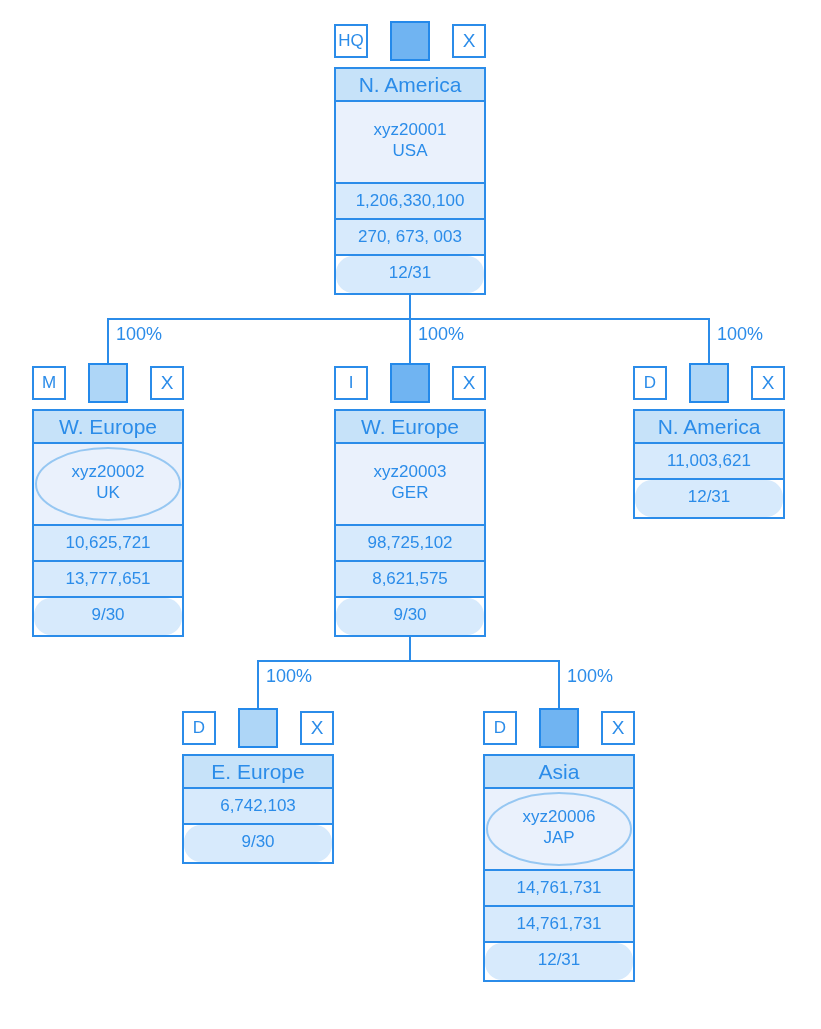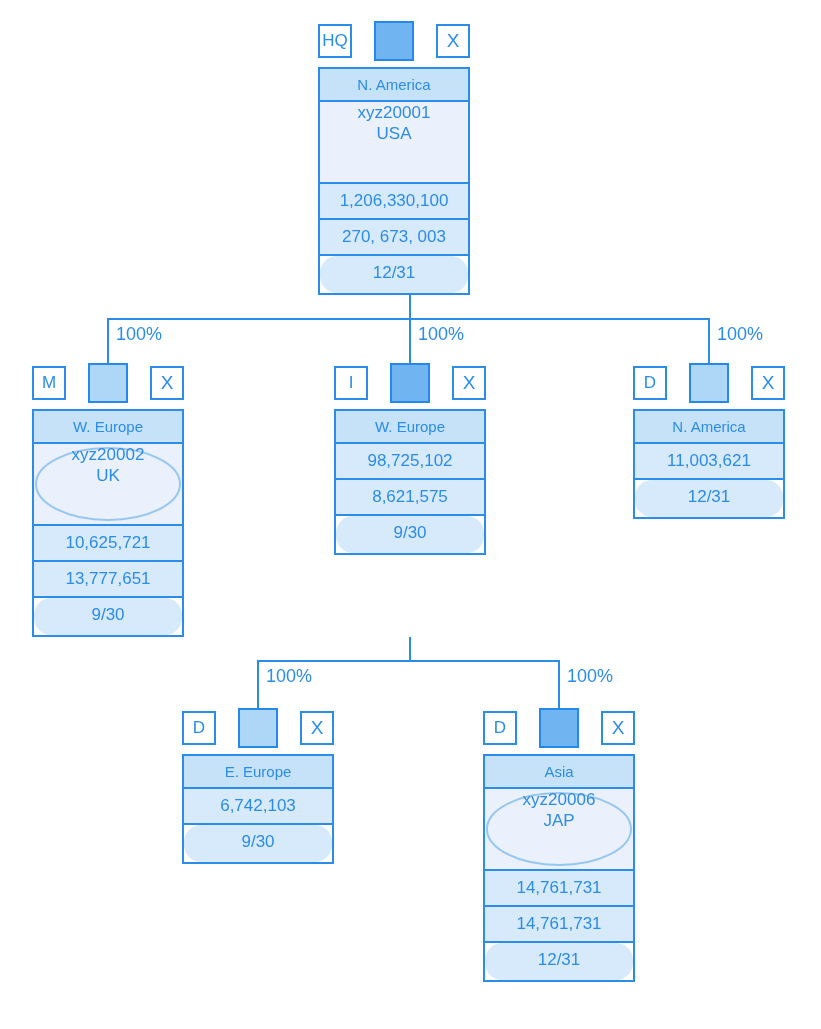--- a/index.html
+++ b/index.html
@@ -48,29 +48,29 @@
   }
   .square[data-variant="dark"]  { background: #70b4f2; }
   .square[data-variant="light"] { background: #aed6f7; }
   .box { width: 152px; border: 2px solid #2b8ce9; background: #ffffff; }
   .hdr {
     height: 33px;
     border-bottom: 2px solid #2b8ce9;
     background: #c6e2f9;
     text-align: center;
     line-height: 31px;
-    font-size: 15px;
+    font-size: 21px;
   }
   .nbody {
     position: relative;
     height: 82px;
     border-bottom: 2px solid #2b8ce9;
     background: #eaf1fc;
     text-align: center;
-    padding-top: 0;
+    padding-top: 17px;
     font-size: 17px;
     line-height: 21px;
   }
   .nbody .shape { position: absolute; left: 0; top: 0; }
   .nbody .txt { position: relative; z-index: 1; }
   .row {
     height: 36px;
     border-bottom: 2px solid #2b8ce9;
     background: #d7eafc;
     text-align: center;
@@ -94,21 +94,21 @@
   <div class="line" style="left:257px; top:660px; width:303px; height:2px;"></div>
   <div class="line" style="left:257px; top:660px; width:2px; height:49px;"></div>
   <div class="line" style="left:558px; top:660px; width:2px; height:49px;"></div>
 
   <div class="pct" style="left:116px; top:324px;">100%</div>
   <div class="pct" style="left:418px; top:324px;">100%</div>
   <div class="pct" style="left:717px; top:324px;">100%</div>
   <div class="pct" style="left:266px; top:666px;">100%</div>
   <div class="pct" style="left:567px; top:666px;">100%</div>
 
-  <div class="node" style="left:318px; top:21px;">
+  <div class="node" style="left:334px; top:21px;">
     <div class="icons">
       <div class="ibox letter">HQ</div>
       <div class="square" data-variant="dark"></div>
       <div class="ibox close">X</div>
     </div>
     <div class="box">
       <div class="hdr">N. America</div>
       <div class="nbody">
         <div class="txt">xyz20001</div>
         <div class="txt">USA</div>
@@ -141,20 +141,24 @@
   </div>
 
   <div class="node" style="left:334px; top:363px;">
     <div class="icons">
       <div class="ibox letter">I</div>
       <div class="square" data-variant="dark"></div>
       <div class="ibox close">X</div>
     </div>
     <div class="box">
       <div class="hdr">W. Europe</div>
+      <div class="nbody">
+        <div class="txt">xyz20003</div>
+        <div class="txt">GER</div>
+      </div>
       <div class="row">98,725,102</div>
       <div class="row">8,621,575</div>
       <div class="row last">9/30</div>
     </div>
   </div>
 
   <div class="node" style="left:633px; top:363px;">
     <div class="icons">
       <div class="ibox letter">D</div>
       <div class="square" data-variant="light"></div>

